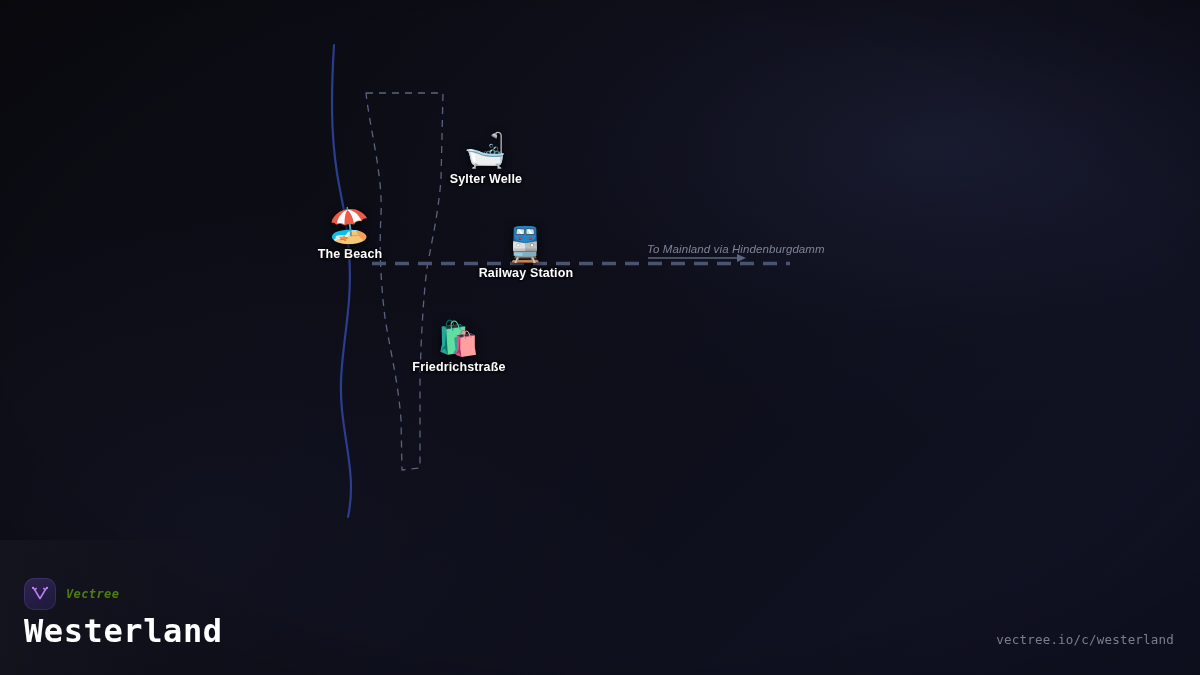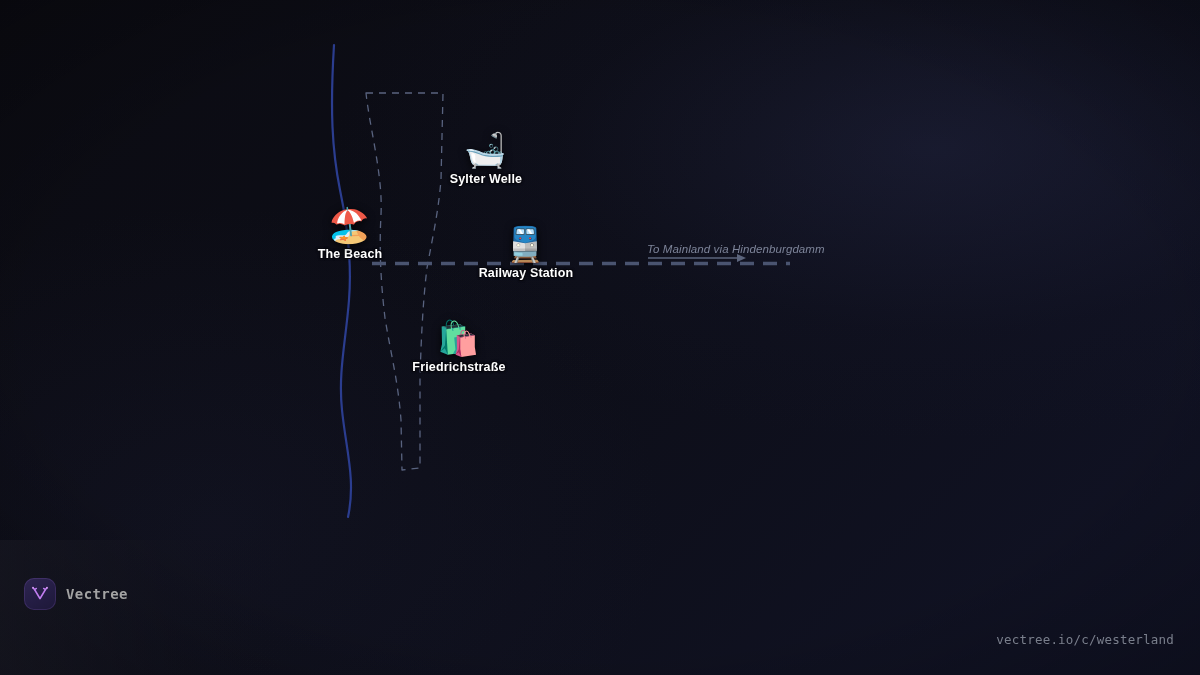--- a/index.html
+++ b/index.html
@@ -109,24 +109,25 @@
     height: 32px;
     border-radius: 10px;
     background: linear-gradient(150deg, #2e2550 0%, #241d44 55%, #1d1838 100%);
     display: flex;
     align-items: center;
     justify-content: center;
     box-shadow: inset 0 0 0 1px rgba(160,110,230,0.18);
   }
   #brand-name {
     font-family: "DejaVu Sans Mono", "Liberation Mono", monospace;
-    font-size: 14px;
+    font-size: 12px;
     font-weight: bold;
-    color: #a3a3a3;
+    color: #4d7c0f;
     letter-spacing: 0.4px;
+    font-style: italic;
   }
   #page-title {
     position: absolute;
     left: 24px;
     top: 72px;
     font-family: "DejaVu Sans Mono", "Liberation Mono", monospace;
     font-size: 32px;
     font-weight: bold;
     color: #ffffff;
     letter-spacing: 0.6px;
@@ -213,16 +214,17 @@
         <path d="M4.6 5.6 L10 14.6 L15.4 5.6" fill="none" stroke="#c07df0" stroke-width="1.7" stroke-linecap="round" stroke-linejoin="round"></path>
         <path d="M4.6 5.6 L3.2 4.0 M4.6 5.6 L6.4 4.4" fill="none" stroke="#c07df0" stroke-width="1.4" stroke-linecap="round"></path>
         <path d="M15.4 5.6 L16.8 4.0 M15.4 5.6 L13.6 4.4" fill="none" stroke="#c07df0" stroke-width="1.4" stroke-linecap="round"></path>
         <circle cx="3.0" cy="3.8" r="0.95" fill="#d79bf7"></circle>
         <circle cx="17.0" cy="3.8" r="0.95" fill="#d79bf7"></circle>
       </svg>
     </div>
     <span id="brand-name">Vectree</span>
   </div>
 
+  <div id="page-title">Westerland</div>
 
   <div id="footer-url">vectree.io/c/westerland</div>
 
 </div>
 
 </body></html>

